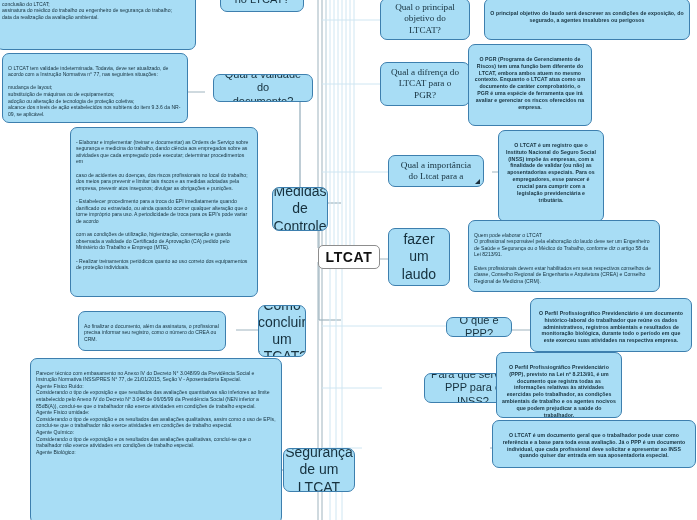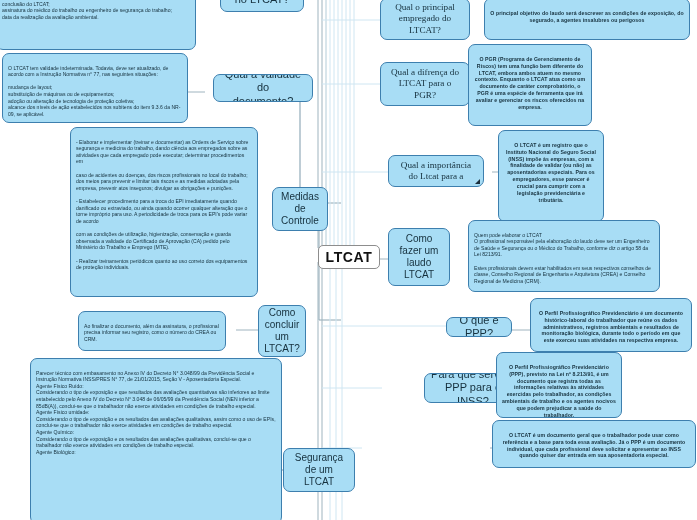--- a/index.html
+++ b/index.html
@@ -33,21 +33,21 @@
     font-size:5.1px;
   }
   .node.centpara{
     text-align:center;
     padding:4px 5px;
     line-height:1.32;
     font-size:5.2px;
     font-weight:bold;
     letter-spacing:.08px;
   }
-  .branch{font-size:10px;}
+  .branch{font-size:14px;}
   .question{font-size:11px;}
   .qserif{font-family:"Liberation Serif", serif;font-size:9.2px;}
 
   #root{
     position:absolute;
     background:#ffffff;
     border:1px solid #8d8d8d;
     border-radius:5px;
     display:flex;align-items:center;justify-content:center;
     font-weight:bold;
@@ -156,21 +156,21 @@
     <span>no LTCAT?</span>
   </div>
 
   <div class="node center question clip" style="left:213px;top:74px;width:100px;height:28px;">
     <span>Qual a validade do
 documento?</span>
   </div>
 
   <div class="node center qserif clip" style="left:380px;top:-2px;width:90px;height:42px;">
     <span>Qual o principal
-empregado do
+objetivo do
 LTCAT?</span>
   </div>
 
   <div class="node center qserif clip" style="left:388px;top:155px;width:96px;height:32px;">
     <span>Qual a importância
 do Ltcat para a</span>
     <span class="fold"></span>
   </div>
 
   <div class="node center qserif clip" style="left:380px;top:62px;width:90px;height:44px;">

